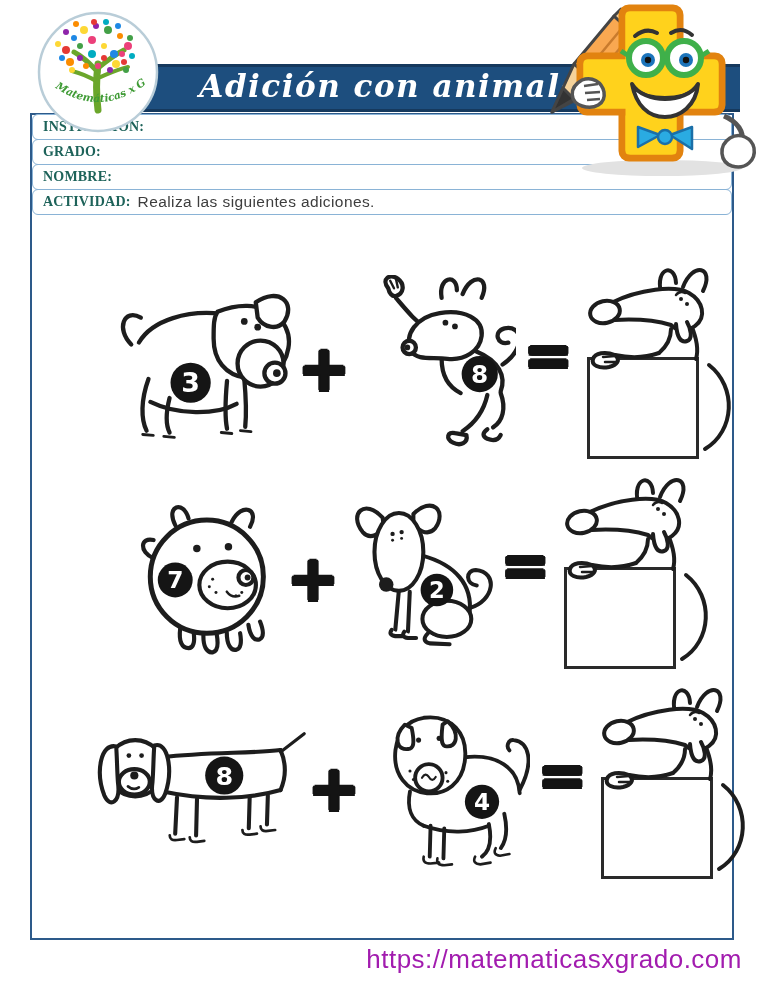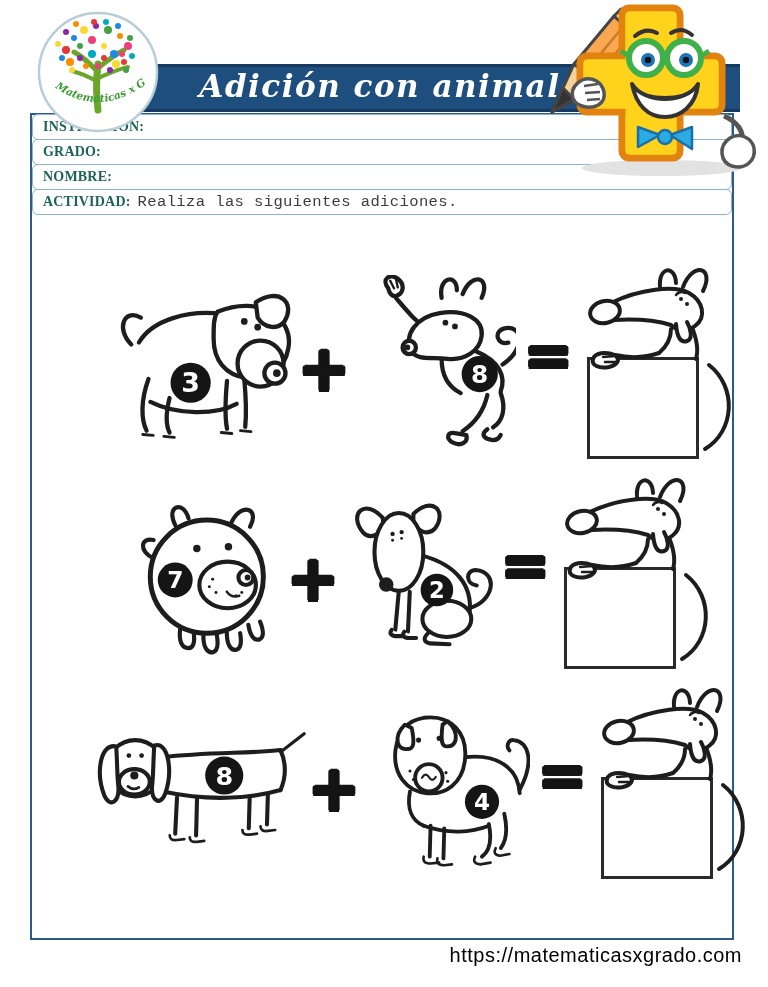--- a/index.html
+++ b/index.html
@@ -25,21 +25,21 @@
     border:2px solid #2d5a8a;box-sizing:border-box;z-index:1;
   }
   .field-row{
     height:26px;border:1px solid #8ab3d6;border-radius:6px;background:#ffffff;
     display:flex;align-items:center;padding:0 10px;margin-top:-1px;box-sizing:border-box;
   }
   .field-label{
     font-family:"Liberation Serif", serif;font-weight:bold;font-size:14px;
     color:#1e635a;letter-spacing:0.2px;white-space:pre;
   }
-  .field-value{font-size:15.5px;color:#3d3d3d;margin-left:7px;letter-spacing:0.4px;min-width:300px;font-family:Liberation Mono, monospace;}
+  .field-value{font-size:15.5px;color:#3d3d3d;margin-left:7px;letter-spacing:0.4px;min-width:300px;}
   
   .problems{position:absolute;left:0;top:150px;right:0;}
   .problem-row{height:200px;display:flex;align-items:center;margin-bottom:10px;}
   .r1{padding-left:82px;}
   .r2{padding-left:95px;}
   .r3{padding-left:56px;}
   .dogcell svg{display:block;}
   .op{
     font-family:"DejaVu Sans", sans-serif;font-weight:bold;line-height:1;color:#141414;
     text-shadow:2px 0 #141414,-2px 0 #141414,0 2px #141414,0 -2px #141414,
@@ -49,21 +49,21 @@
   .op-eq{font-size:58px;margin:0 4px 0 8px;transform:translateY(-10px);}
   .result-cell{position:relative;width:158px;height:204px;margin-left:4px;flex:none;}
   .answer-box{
     position:absolute;left:6px;top:94px;width:112px;height:102px;background:#ffffff;
     border:3px solid #2a2a2a;box-sizing:border-box;z-index:1;
   }
   .result-dog{position:absolute;left:0;top:0;z-index:2;pointer-events:none;}
   .badge-num{font-family:"DejaVu Sans", sans-serif;font-weight:bold;fill:#ffffff;}
   
   .footer{
-    position:absolute;top:944px;right:26px;font-size:20px;color:#000000;letter-spacing:0.5px;
+    position:absolute;top:944px;right:26px;font-size:26px;color:#a21caf;letter-spacing:0.5px;
   }
 </style>
 </head>
 <body>
 
 <div class="logo">
   <svg viewBox="0 0 124 124" width="124" height="124">
     <circle cx="62" cy="62" r="59" fill="#ffffff" stroke="#b9cdd8" stroke-width="2.5"></circle>
     <g stroke="#6ba62b" stroke-linecap="round" fill="none">
       <path d="M62,100 C60,84 60,70 62,54" stroke-width="7"></path>

